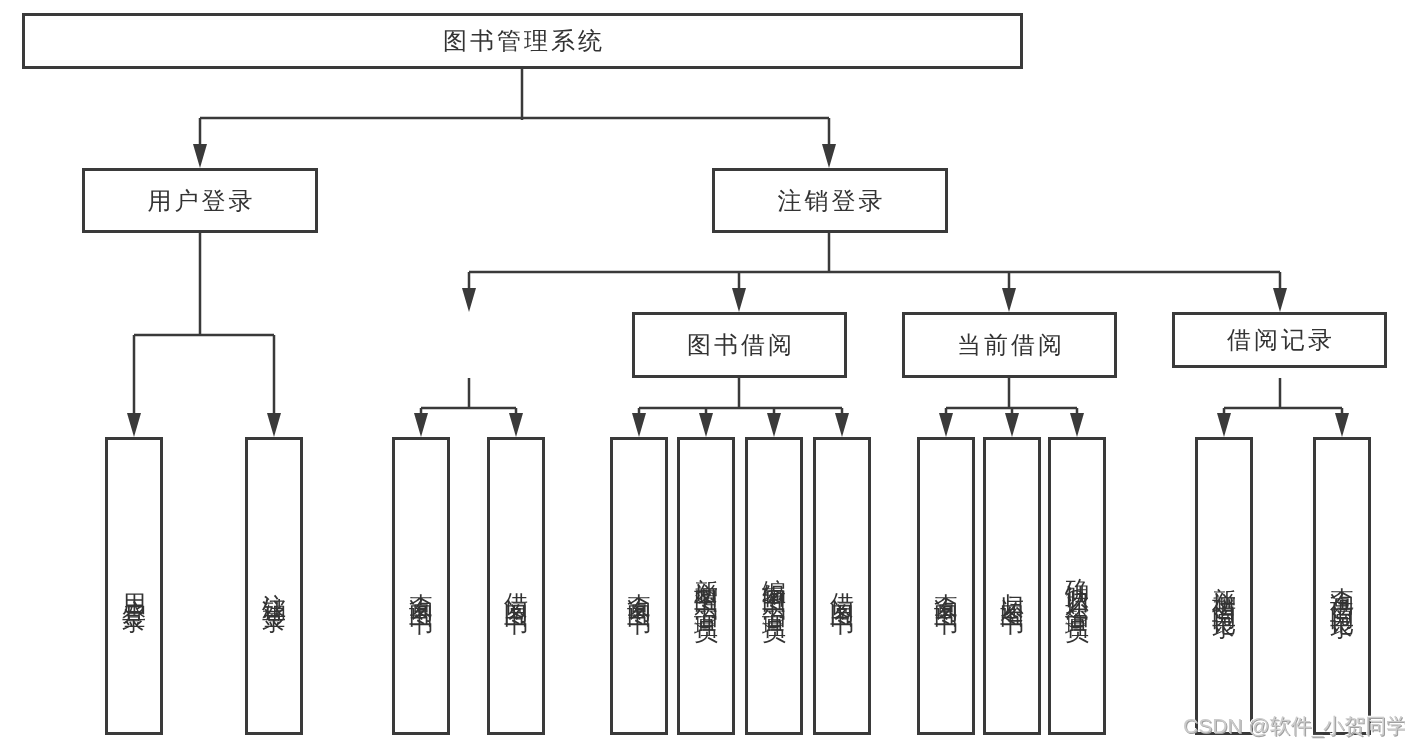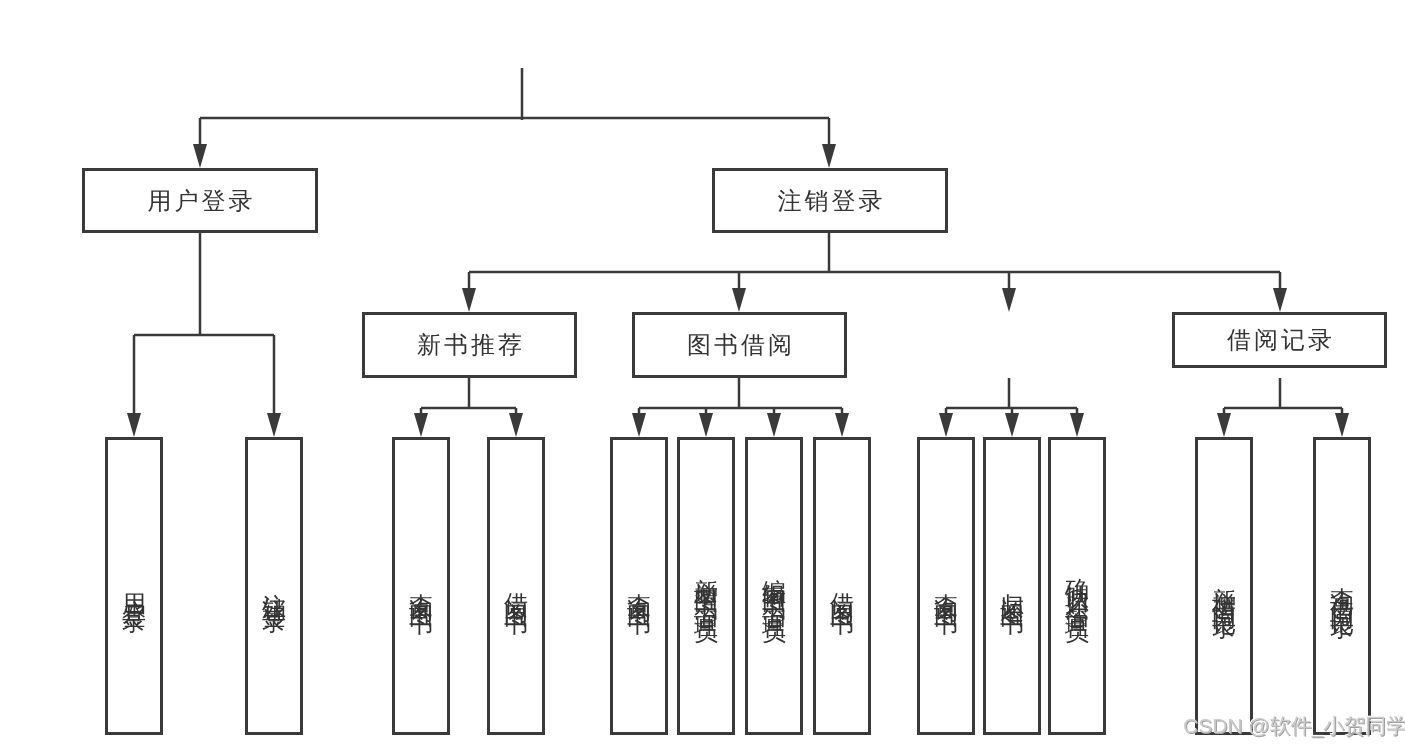--- a/index.html
+++ b/index.html
@@ -134,33 +134,36 @@
       <polygon points="767,413 781,413 774,437"></polygon>
       <polygon points="835,413 849,413 842,437"></polygon>
       <polygon points="939,413 953,413 946,437"></polygon>
       <polygon points="1005,413 1019,413 1012,437"></polygon>
       <polygon points="1070,413 1084,413 1077,437"></polygon>
       <polygon points="1217,413 1231,413 1224,437"></polygon>
       <polygon points="1335,413 1349,413 1342,437"></polygon>
     </g>
   </svg>
 
+  <div class="box root-box">
+    <span class="h-label">图书管理系统</span>
+  </div>
 
   <div class="box l2a">
     <span class="h-label">用户登录</span>
   </div>
   <div class="box l2b">
     <span class="h-label">注销登录</span>
   </div>
 
-  <div class="box l3a">
-    <span class="h-label">新书推荐</span>
-  </div>
   <div class="box l3b">
     <span class="h-label">图书借阅</span>
+  </div>
+  <div class="box l3c">
+    <span class="h-label">当前借阅</span>
   </div>
   <div class="box l3d">
     <span class="h-label">借阅记录</span>
   </div>
 
   <div class="box leaf leaf-1">用户登录</div>
   <div class="box leaf leaf-2">注销登录</div>
   <div class="box leaf leaf-3">查询图书</div>
   <div class="box leaf leaf-4">借阅图书</div>
   <div class="box leaf leaf-5">查询图书</div>

